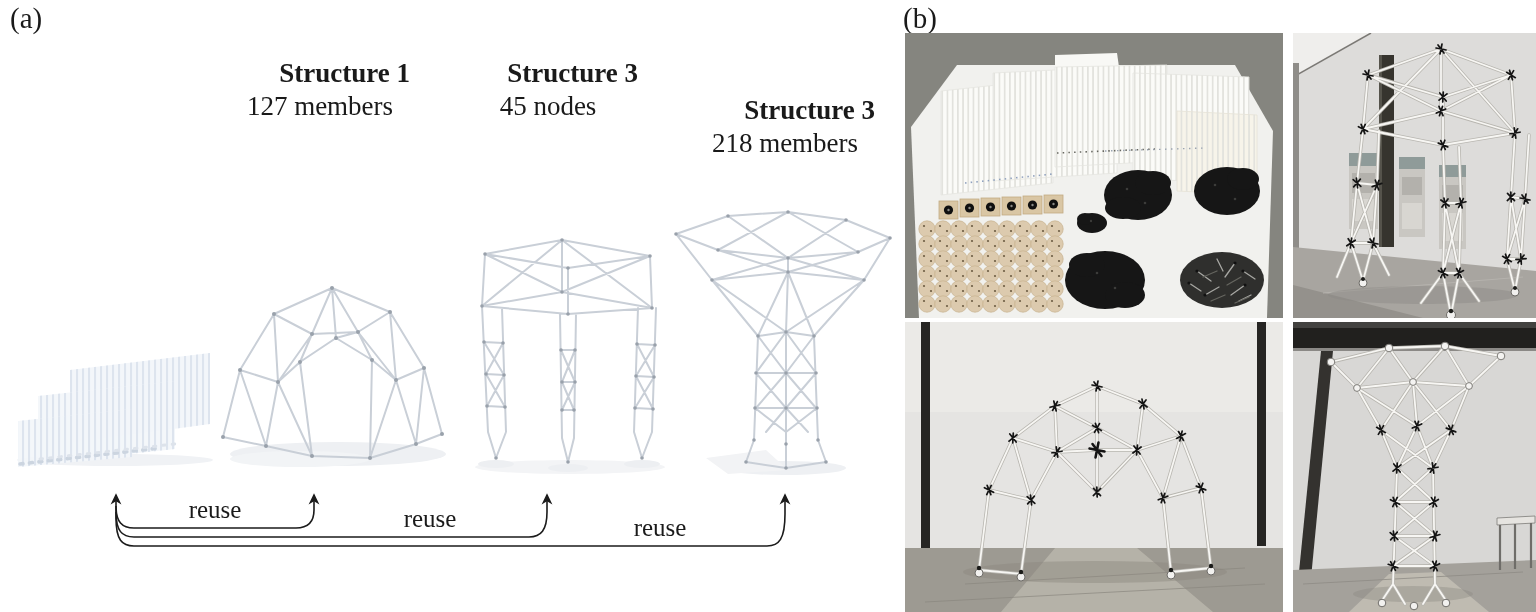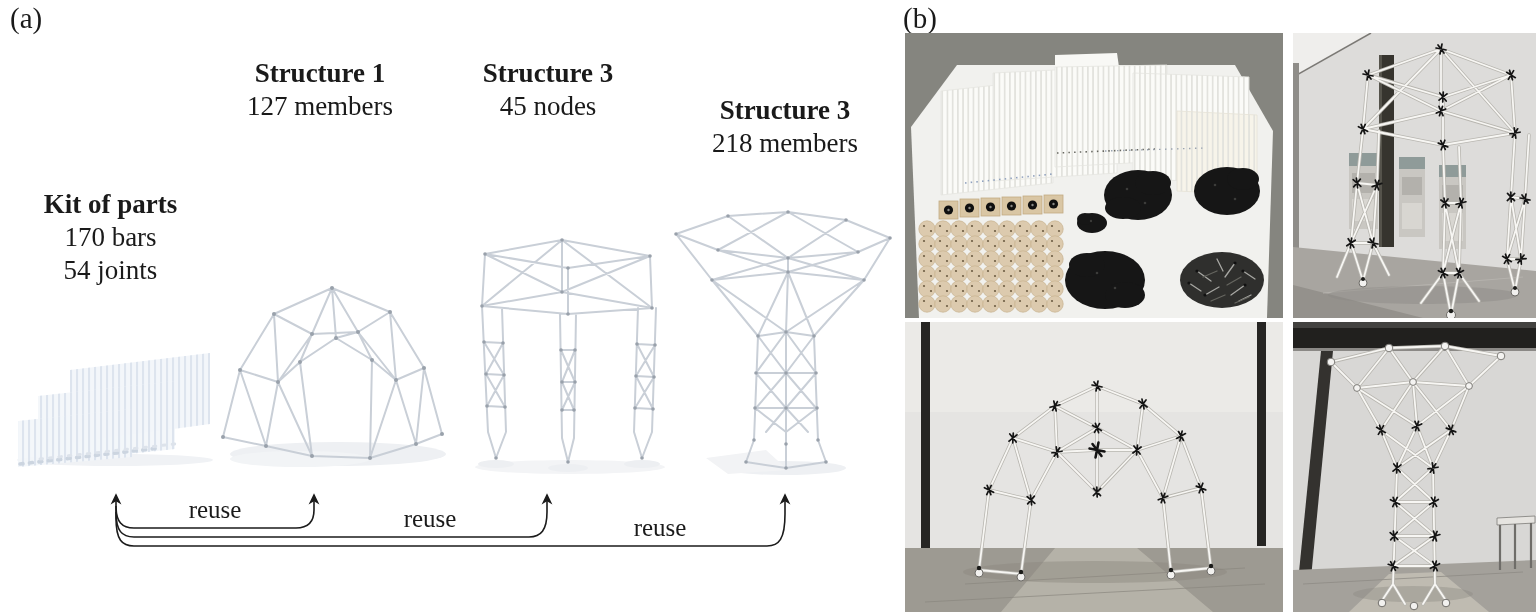--- a/index.html
+++ b/index.html
@@ -1,20 +1,20 @@
 <!DOCTYPE html>
 <html><head>
 <meta charset="utf-8">
 <style>
   html,body{margin:0;padding:0;background:#ffffff;}
   .canvas{position:relative;width:1536px;height:612px;background:#ffffff;overflow:hidden;
           font-family:"Liberation Serif", serif;color:#1a1a1a;}
   .panel-label{position:absolute;font-size:29px;line-height:1;}
   .caption{position:absolute;text-align:center;font-size:27px;line-height:33px;white-space:nowrap;}
-  .caption .ttl{font-weight:bold;}
+  .caption .ttl{font-weight:bold;text-align:right;}
   .reuse-label{position:absolute;width:110px;text-align:center;font-size:25px;line-height:1;}
   .abs{position:absolute;}
   svg{display:block;}
   .renderline{stroke:#c9cfd7;stroke-width:2;fill:none;stroke-linecap:round;stroke-linejoin:round;}
   .rendernode{fill:#99a1ab;}
   .barsunder{stroke:#b8b6b0;stroke-width:3.4;fill:none;stroke-linecap:round;}
   .barsover{stroke:#f7f6f3;stroke-width:1.8;fill:none;stroke-linecap:round;}
 </style>
 </head>
 <body>
@@ -76,25 +76,20 @@
       <div class="ttl">Structure 1</div>
       <div>127 members</div>
     </div>
     <div class="caption" style="left:458px;top:57px;width:180px;">
       <div class="ttl">Structure 3</div>
       <div>45 nodes</div>
     </div>
     <div class="caption" style="left:695px;top:74px;width:180px;margin-top:20px;">
       <div class="ttl">Structure 3</div>
       <div>218 members</div>
-    </div>
-    <div class="caption" style="left:18px;top:188px;width:185px;">
-      <div class="ttl">Kit of parts</div>
-      <div>170 bars</div>
-      <div>54 joints</div>
     </div>
 
     <svg class="abs" style="left:10px;top:328px;" width="215" height="140" viewBox="0 0 215 140">
       <ellipse cx="105" cy="132" rx="98" ry="6" fill="#f0f2f5"></ellipse>
       <g>
         <polygon points="60,42 200,25 200,96 60,115" fill="#f3f6fa"></polygon>
         <polygon points="60,42 200,25 200,96 60,115" fill="url(#krender)"></polygon>
         <polygon points="28,68 165,53 165,121 28,136" fill="#f3f6fa" opacity="0.9"></polygon>
         <polygon points="28,68 165,53 165,121 28,136" fill="url(#krender)"></polygon>
         <polygon points="8,93 122,81 122,129 8,139" fill="#f3f6fa" opacity="0.9"></polygon>

